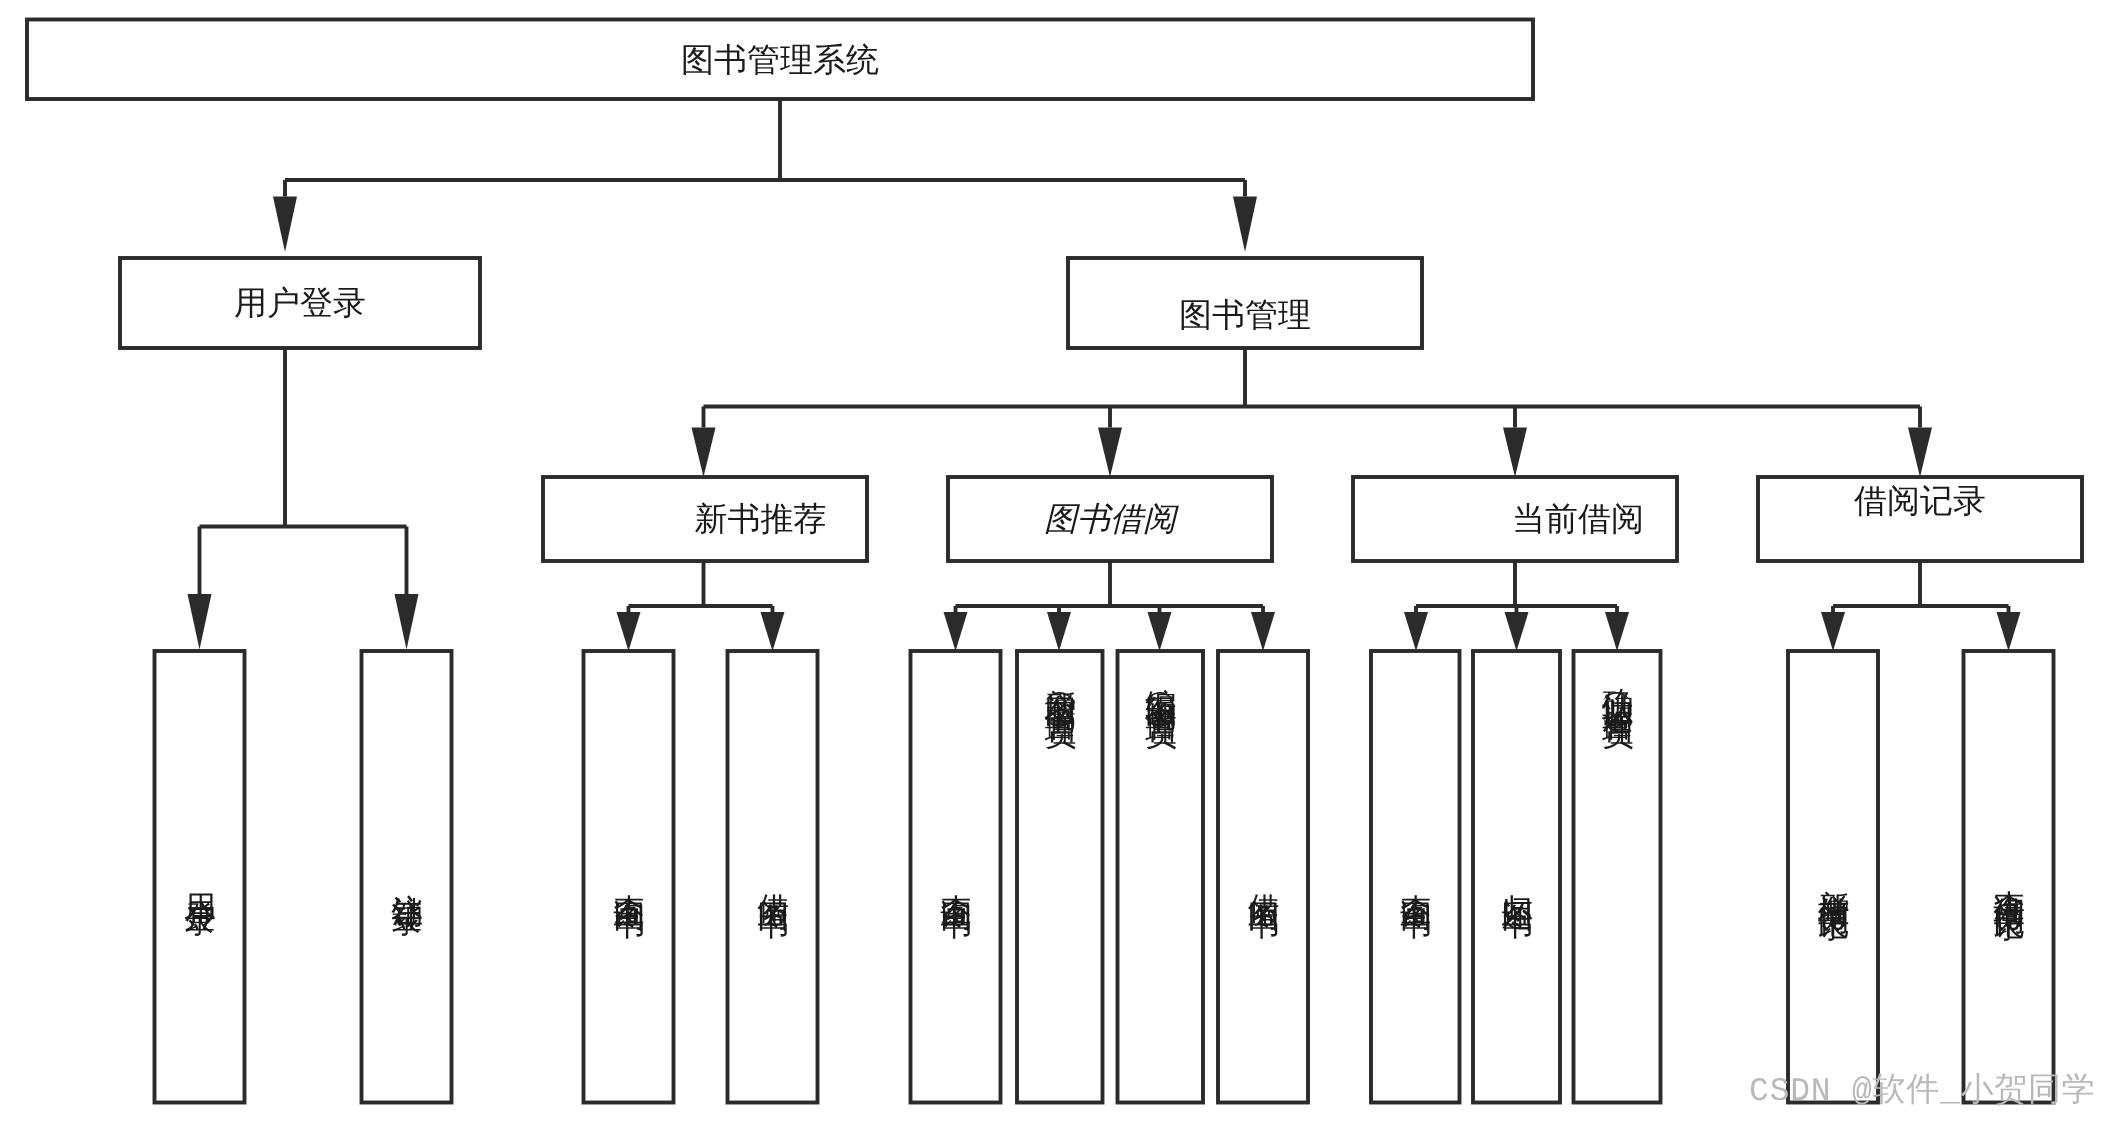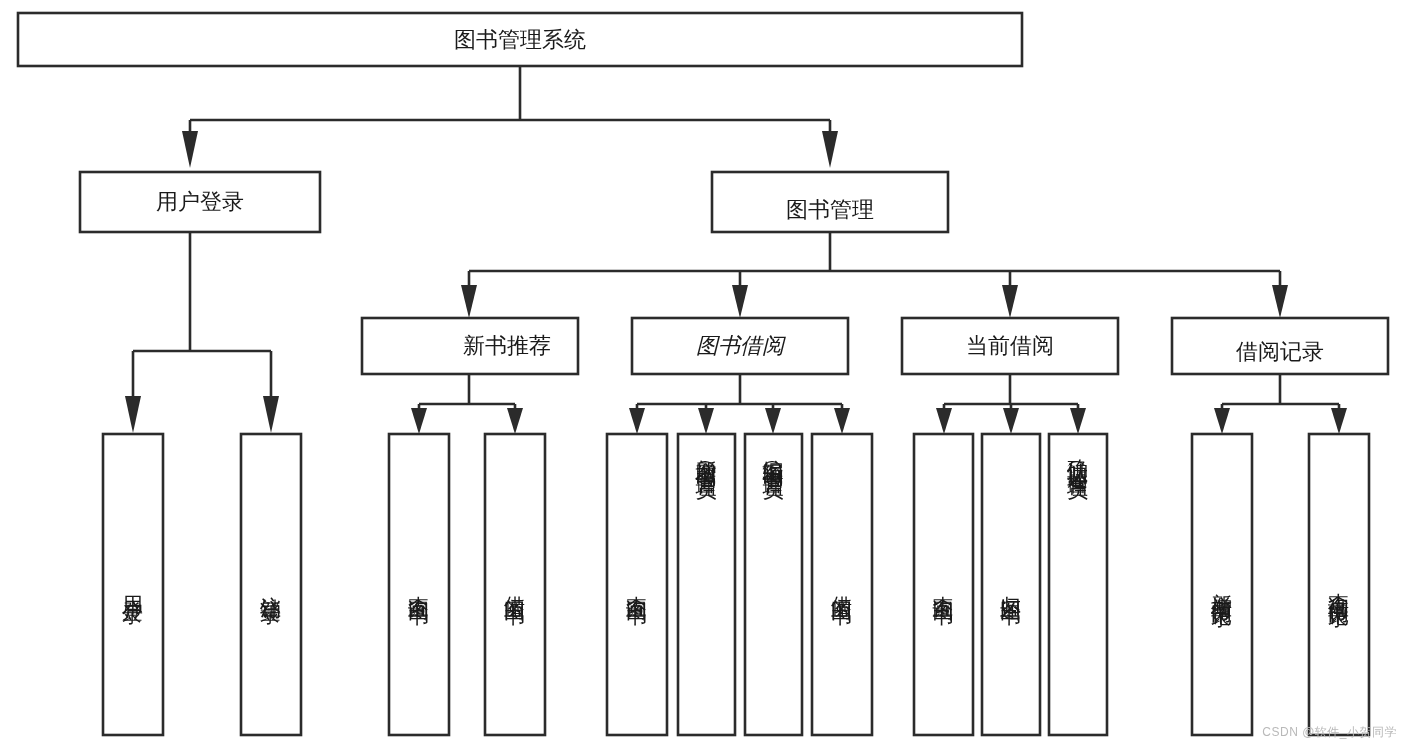--- a/index.html
+++ b/index.html
@@ -67,22 +67,22 @@
   .hlabel-text {
     font-family: "Liberation Sans", "DejaVu Sans", sans-serif;
     font-size: 22px;
     color: #1a1a1a;
     white-space: nowrap;
   }
   #watermark {
     position: absolute;
     right: 8px;
     bottom: 6px;
-    font-family: Liberation Sans, sans-serif;
-    font-size: 12px;
+    font-family: Liberation Mono, monospace;
+    font-size: 22px;
     color: #b9b9b9;
     white-space: nowrap;
     letter-spacing: 0.5px;
   }
 </style>
 </head>
 <body>
 
 <div id="diagram-root">
 
@@ -206,25 +206,25 @@
   </div>
 
   <div class="hlabel-wrap" style="left:362px; top:318px; width:216px; height:56px;margin-left:37px;">
     <span class="hlabel-text">新书推荐</span>
   </div>
 
   <div class="hlabel-wrap" style="left:632px; top:318px; width:216px; height:56px;font-style:italic;">
     <span class="hlabel-text">图书借阅</span>
   </div>
 
-  <div class="hlabel-wrap" style="left:902px; top:318px; width:216px; height:56px;">
+  <div class="hlabel-wrap" style="left:902px; top:318px; width:216px; height:56px;padding-left:42px;">
     <span class="hlabel-text">当前借阅</span>
   </div>
 
-  <div class="hlabel-wrap" style="left:1172px; top:318px; width:216px; height:68px;text-align:right;">
+  <div class="hlabel-wrap" style="left:1172px; top:300px; width:216px; height:68px;text-align:right;">
     <span class="hlabel-text">借阅记录</span>
   </div>
 
   <div class="vlabel-wrap" style="left:103px; top:434px; width:60px; height:301px;">
     <span class="vlabel-text">用户登录</span>
   </div>
 
   <div class="vlabel-wrap" style="left:241px; top:434px; width:60px; height:301px;">
     <span class="vlabel-text">注销登录</span>
   </div>

